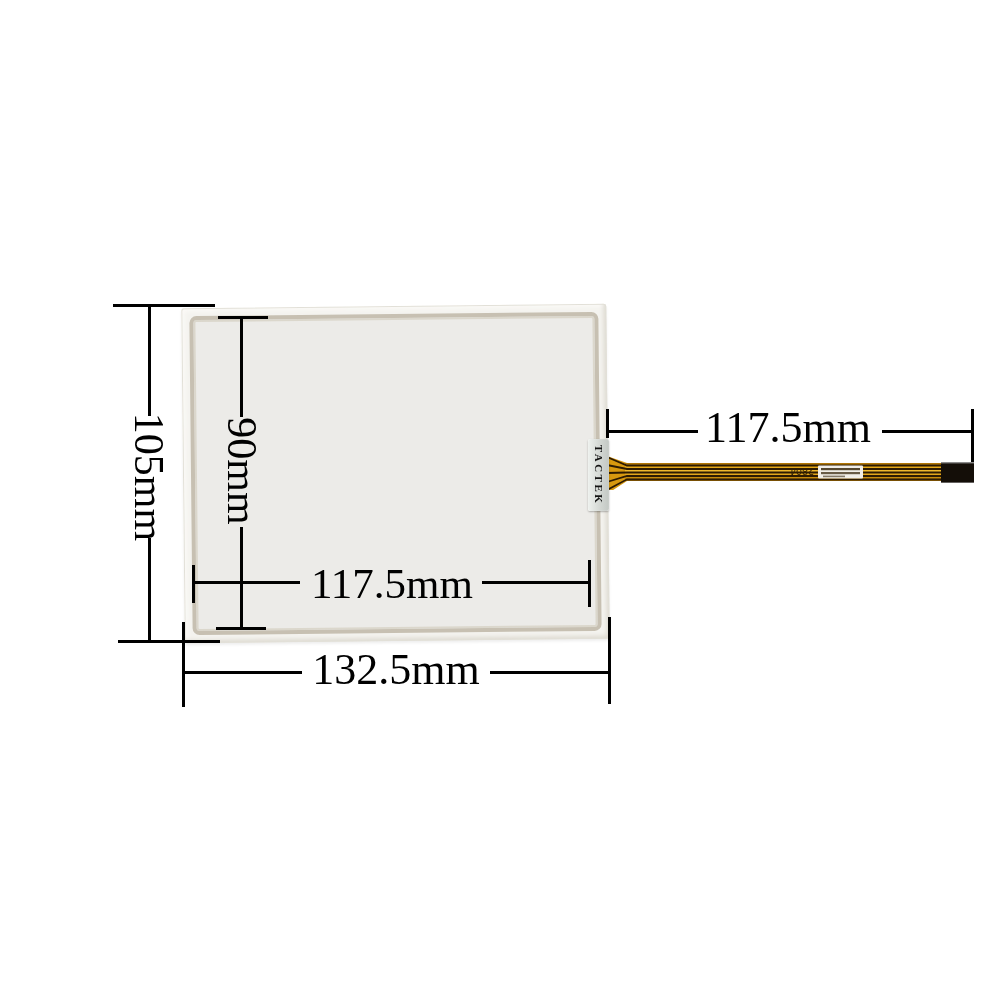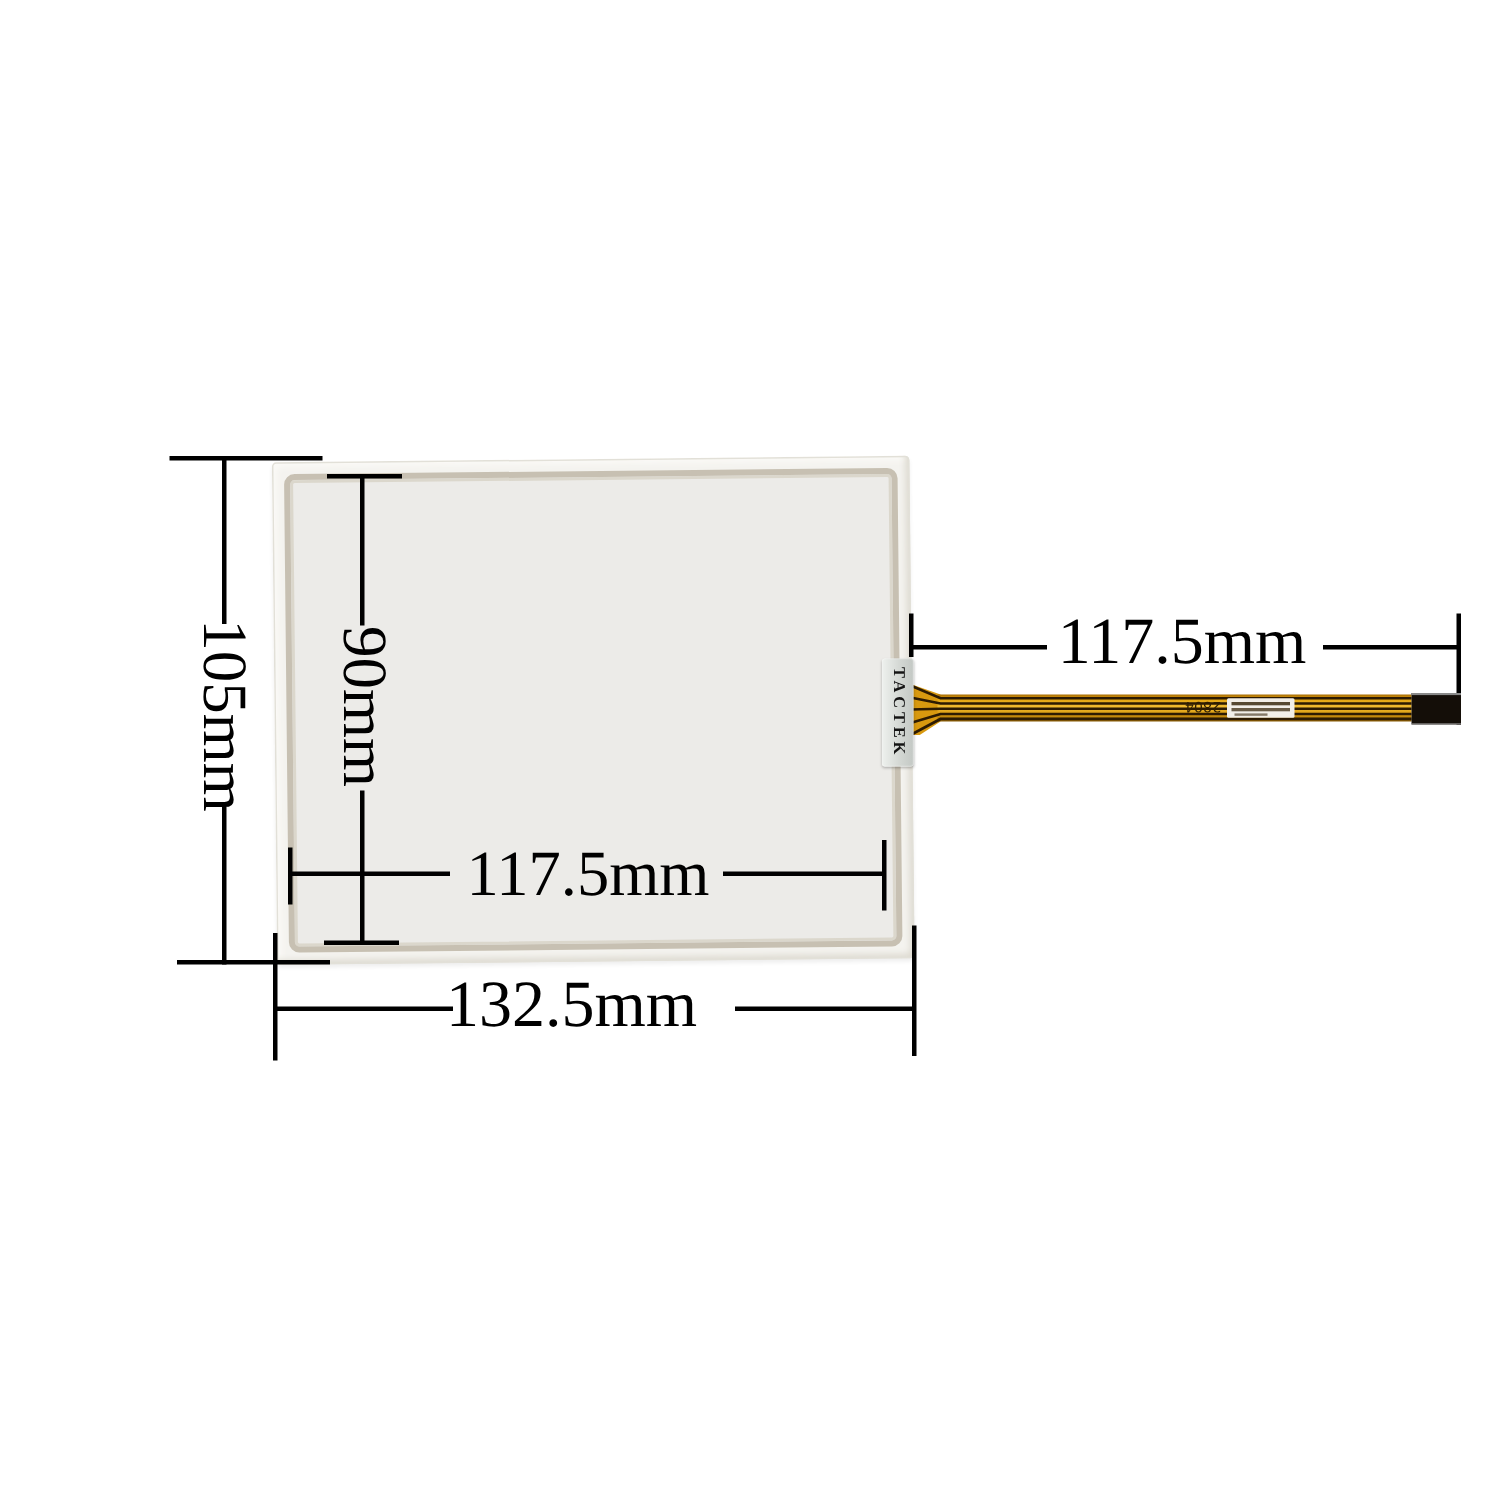--- a/index.html
+++ b/index.html
@@ -138,21 +138,21 @@
   <div class="dl" style="left:192px; top:565px; width:3px; height:38px;"></div>
   <div class="dl" style="left:588px; top:560px; width:3px; height:47px;"></div>
   <div class="dl" style="left:192px; top:581px; width:108px; height:3px;"></div>
   <div class="dl" style="left:482px; top:581px; width:108px; height:3px;"></div>
   <div class="dim-text fs43" style="left:392px; top:583px;">117.5mm</div>
 
   <div class="dl" style="left:182px; top:622px; width:3px; height:85px;"></div>
   <div class="dl" style="left:608px; top:617px; width:3px; height:87px;"></div>
   <div class="dl" style="left:182px; top:671px; width:120px; height:3px;"></div>
   <div class="dl" style="left:490px; top:671px; width:120px; height:3px;"></div>
-  <div class="dim-text fs44" style="left:381px; top:670px;">132.5mm</div>
+  <div class="dim-text fs44" style="left:396px; top:670px;">132.5mm</div>
 
   <div class="dl" style="left:606px; top:409px; width:3px; height:29px;"></div>
   <div class="dl" style="left:971px; top:409px; width:3px; height:74px;"></div>
   <div class="dl" style="left:606px; top:430px; width:92px; height:3px;"></div>
   <div class="dl" style="left:882px; top:430px; width:92px; height:3px;"></div>
   <div class="dim-text fs44" style="left:788px; top:428px;">117.5mm</div>
 
 </div>
 
 </body></html>

